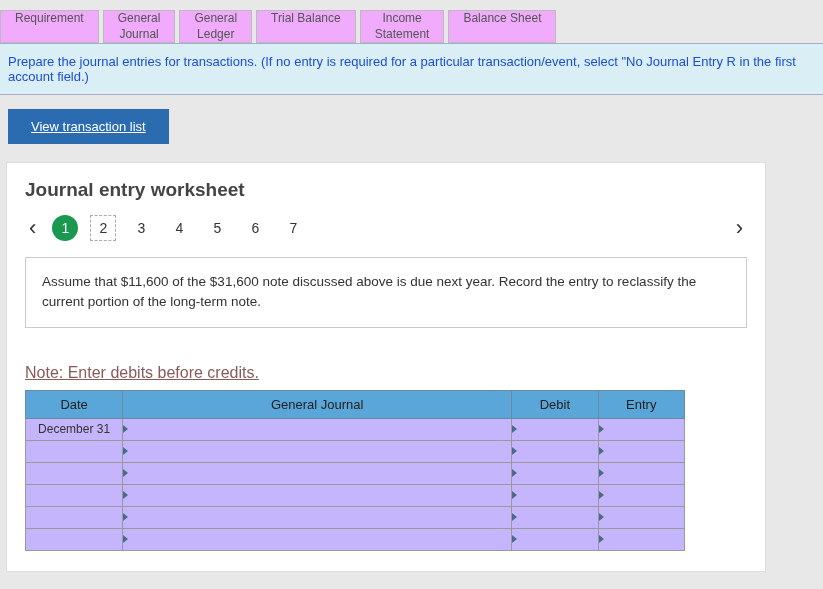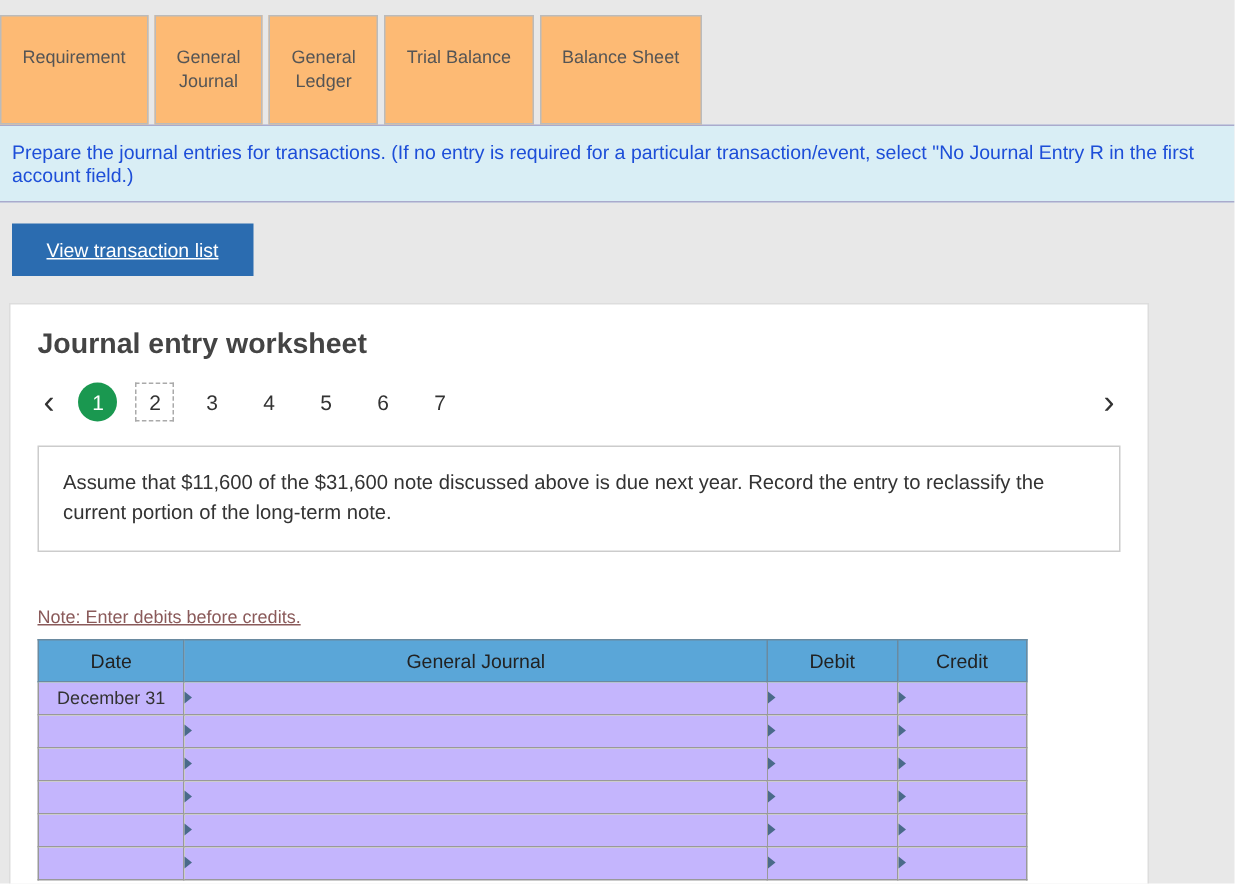--- a/index.html
+++ b/index.html
@@ -11,23 +11,23 @@
   width: 823px;
   height: 589px;
   overflow: hidden;
 }
 .tabs {
   display: flex;
   padding: 10px 0 0 0;
   background: #e8e8e8;
 }
 .tab {
-  background: #fdba74;
+  background: #f0abfc;
   border: 1px solid #bbb;
-  padding: 20px 14px;
+  padding: 0 14px;
   text-align: center;
   font-size: 12px;
   color: #555;
   line-height: 1.3;
   margin-right: 4px;
   cursor: pointer;
 }
 .instruction-bar {
   background: #d9eef5;
   border-top: 1px solid #aac;
@@ -88,21 +88,21 @@
 }
 .prompt-box {
   border: 1px solid #ccc;
   padding: 14px 16px;
   font-size: 13.5px;
   color: #333;
   line-height: 1.5;
   margin-bottom: 36px;
 }
 .note {
-  font-size: 12px;
+  font-size: 16px;
   color: #8a5a5a;
   margin-bottom: 8px;
   text-decoration: underline;
 }
 table.journal {
   border-collapse: collapse;
   width: 660px;
 }
 table.journal th {
   background: #5aa6d8;
@@ -140,20 +140,22 @@
 
 
 
 <div class="tabs">
   <div class="tab">Requirement</div>
   <div class="tab" style="white-space:pre-line">General
 Journal</div>
   <div class="tab" style="white-space:pre-line">General
 Ledger</div>
   <div class="tab">Trial Balance</div>
+  <div class="tab" style="white-space:pre-line">Income
+Statement</div>
   <div class="tab">Balance Sheet</div>
 </div>
 
 <div class="instruction-bar">Prepare the journal entries for transactions. (If no entry is required for a particular transaction/event, select "No Journal Entry R in the first account field.)</div>
 
 <button class="view-btn">View transaction list</button>
 
 <div class="worksheet">
   <div class="ws-title">Journal entry worksheet</div>
 
@@ -172,21 +174,21 @@
   <div class="prompt-box">Assume that $11,600 of the $31,600 note discussed above is due next year. Record the entry to reclassify the current portion of the long-term note.</div>
 
   <div class="note">Note: Enter debits before credits.</div>
 
   <table class="journal">
     <thead>
       <tr>
         <th class="col-date">Date</th>
         <th class="col-gj">General Journal</th>
         <th class="col-amt">Debit</th>
-        <th class="col-amt">Credit</th>
+        <th class="col-amt">Entry</th>
       </tr>
     </thead>
     <tbody id="journal-body">
         <tr>
           <td class="col-date">December 31</td>
           <td class="col-gj gj"></td>
           <td class="col-amt gj"></td>
           <td class="col-amt gj"></td>
         </tr>
         <tr>

